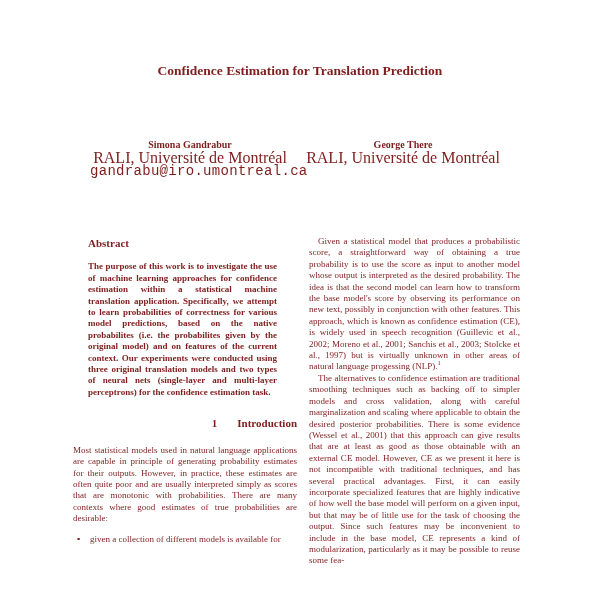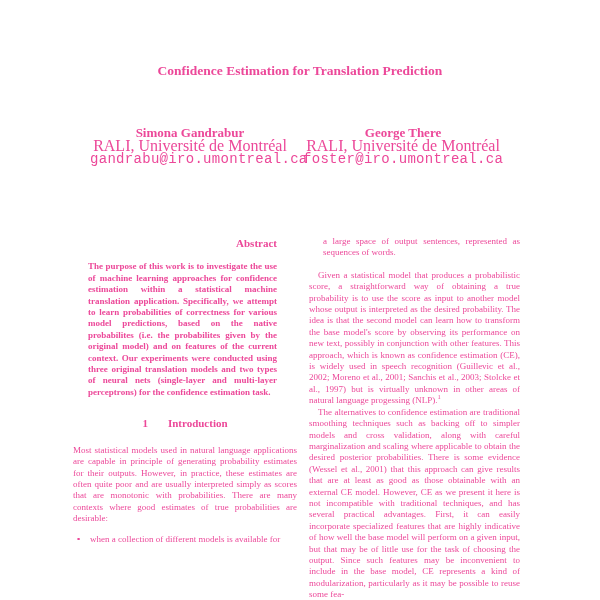--- a/index.html
+++ b/index.html
@@ -1,21 +1,21 @@
 <!DOCTYPE html>
 <html><head>
 <meta charset="utf-8">
 <style>
   html, body { margin: 0; padding: 0; }
   .page {
     position: relative;
     width: 600px;
     height: 600px;
     background: #ffffff;
-    color: #ec4899;
+    color: #7f1d1d;
     overflow: hidden;
     font-family: "Liberation Serif", serif;
   }
   .paper-title {
     position: absolute;
     top: 63px;
     left: 0;
     width: 600px;
     text-align: center;
     font-size: 13.5px;
@@ -23,52 +23,52 @@
     margin: 0;
   }
   .author-block {
     position: absolute;
     top: 126px;
     width: 200px;
     text-align: center;
   }
   .author-left  { left: 90px; }
   .author-right { left: 303px; }
-  .author-name  { font-size: 13px; font-weight: bold; line-height: 13px; }
+  .author-name  { font-size: 10px; font-weight: bold; line-height: 13px; margin-top: 12px; }
   .author-affil { font-size: 16px; line-height: 13.5px; }
   .author-email {
     font-family: "Liberation Mono", monospace;
     font-size: 14px;
     line-height: 13px;
     letter-spacing: 0.3px;
     white-space: nowrap;
   }
   .col {
     position: absolute;
     font-size: 9px;
     line-height: 11.4px;
     text-align: justify;
   }
   .col-left  { left: 73px;  top: 238px; width: 224px; }
   .col-right { left: 309px; top: 236px; width: 211px; }
   .abstract-heading {
-    text-align: right;
+    text-align: left;
     font-size: 11px;
     font-weight: bold;
     margin: 0 20px 0 15px;
   }
   .abstract-body {
     margin: 12px 20px 12px 15px;
     font-weight: bold;
   }
   .section-heading {
     margin-top: 20px;
     font-size: 11px;
     font-weight: bold;
-    text-align: center;
+    text-align: right;
   }
   .section-number { display: inline-block; margin-right: 20px; }
   .intro-paragraph { margin: 15px 0 0 0; }
   .bullet-list {
     list-style: none;
     margin: 7px 0 0 0;
     padding: 0;
   }
   .bullet-item {
     position: relative;
@@ -103,45 +103,43 @@
 
   <div class="author-block author-left">
     <div class="author-name">Simona Gandrabur</div>
     <div class="author-affil">RALI, Université de Montréal</div>
     <div class="author-email">gandrabu@iro.umontreal.ca</div>
   </div>
 
   <div class="author-block author-right">
     <div class="author-name">George There</div>
     <div class="author-affil">RALI, Université de Montréal</div>
-    <div class="author-email">foster@iro.umontreal.ca</div>
   </div>
 
   <div class="col col-left">
     <div class="abstract-heading">Abstract</div>
     <p class="abstract-body">The purpose of this work is to investigate the use of machine learning approaches for confidence estimation within a statistical machine translation application. Specifically, we attempt to learn probabilities of correctness for various model predictions, based on the native probabilites (i.e. the probabilites given by the original model) and on features of the current context. Our experiments were conducted using three original translation models and two types of neural nets (single-layer and multi-layer perceptrons) for the confidence estimation task.</p>
 
     <div class="section-heading">
       <span class="section-number">1</span><span>Introduction</span>
     </div>
 
     <p class="intro-paragraph">Most statistical models used in natural language applications are capable in principle of generating probability estimates for their outputs. However, in practice, these estimates are often quite poor and are usually interpreted simply as scores that are monotonic with probabilities. There are many contexts where good estimates of true probabilities are desirable:</p>
 
     <ul class="bullet-list">
       <li class="bullet-item">
         <span class="bullet-marker">•</span>
       </li>
       <li class="bullet-item">
         <span class="bullet-marker">•</span>
-        <span>when a collection of different models is available for</span>
+        <span>given a collection of different models is available for</span>
       </li>
     </ul>
   </div>
 
   <div class="col col-right">
-    <p class="bullet-continuation">a large space of output sentences, represented as sequences of words.</p>
 
     <p class="body-paragraph"><span>Given a statistical model that produces a probabilistic score, a straightforward way of obtaining a true probability is to use the score as input to another model whose output is interpreted as the desired probability. The idea is that the second model can learn how to transform the base model's score by observing its performance on new text, possibly in conjunction with other features. This approach, which is known as confidence estimation (CE), is widely used in speech recognition (Guillevic et al., 2002; Moreno et al., 2001; Sanchis et al., 2003; Stolcke et al., 1997) but is virtually unknown in other areas of natural language progessing (NLP).</span><sup class="footnote-marker">1</sup></p>
 
     <p class="body-paragraph">The alternatives to confidence estimation are traditional smoothing techniques such as backing off to simpler models and cross validation, along with careful marginalization and scaling where applicable to obtain the desired posterior probabilities. There is some evidence (Wessel et al., 2001) that this approach can give results that are at least as good as those obtainable with an external CE model. However, CE as we present it here is not incompatible with traditional techniques, and has several practical advantages. First, it can easily incorporate specialized features that are highly indicative of how well the base model will perform on a given input, but that may be of little use for the task of choosing the output. Since such features may be inconvenient to include in the base model, CE represents a kind of modularization, particularly as it may be possible to reuse some fea-</p>
   </div>
 
 </div>
 
 </body></html>

